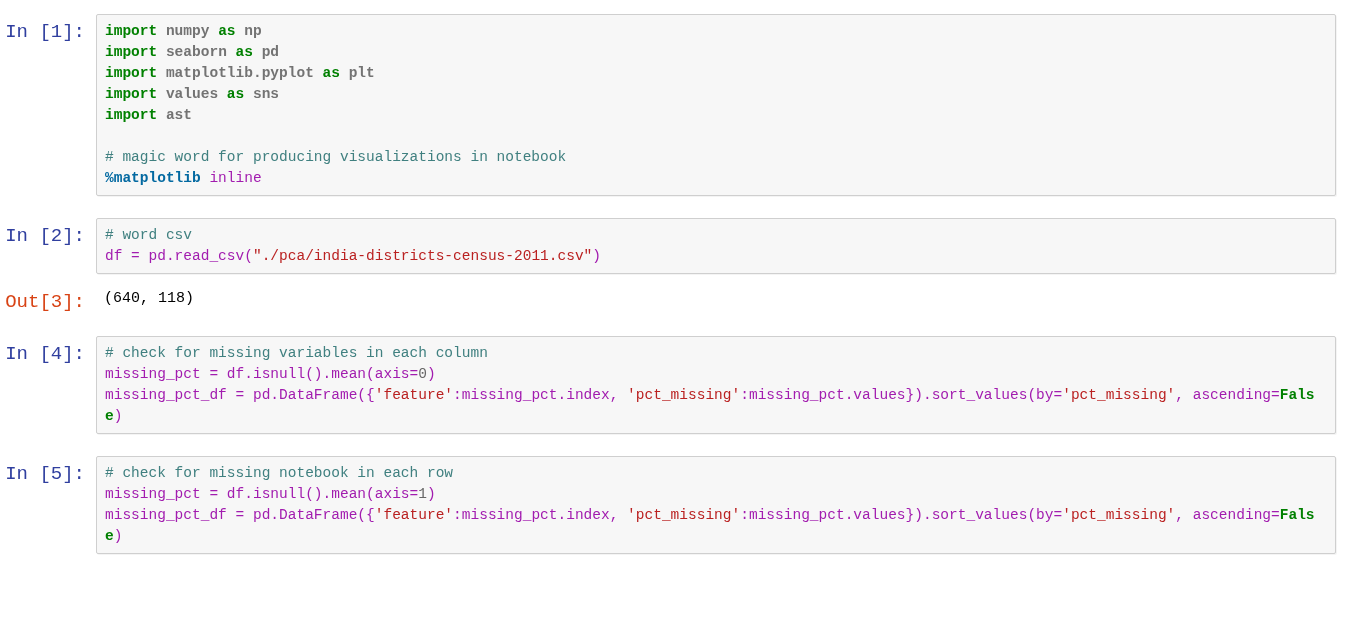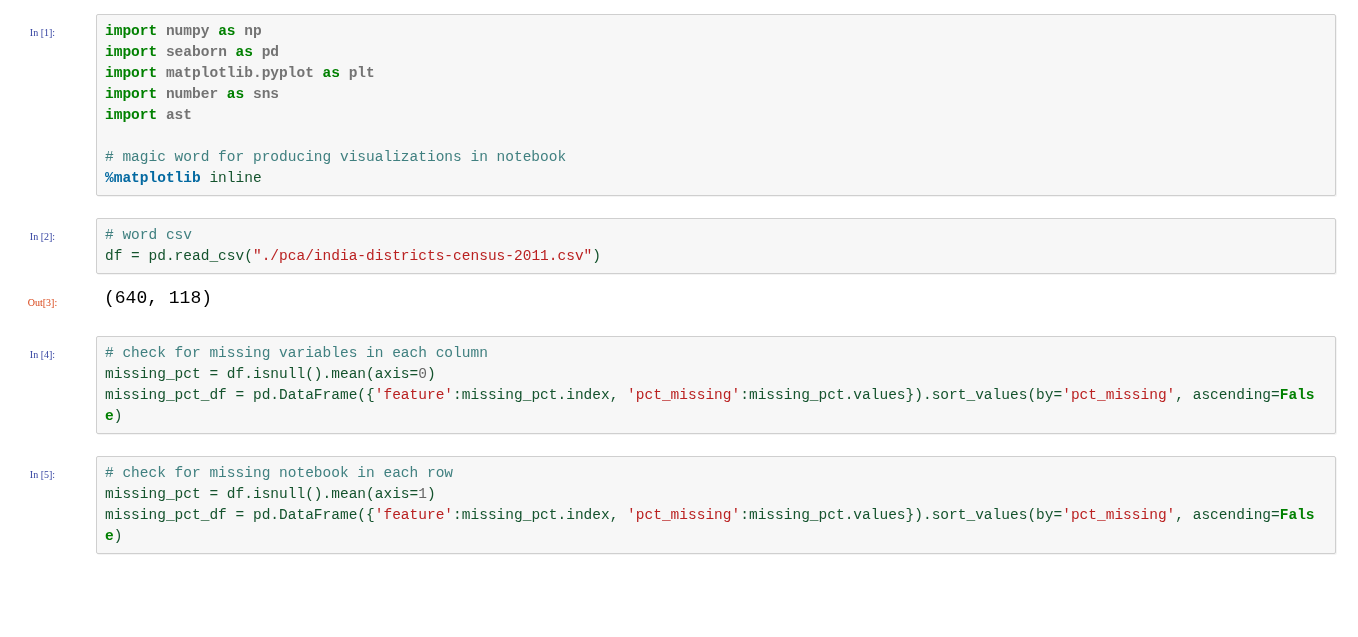--- a/index.html
+++ b/index.html
@@ -27,25 +27,25 @@
     align-items: flex-start;
     width: 100%;
     box-sizing: border-box;
     margin-bottom: 22px;
   }
   .cell.out-cell { margin-bottom: 23px; margin-top: -12px; }
 
   .prompt {
     flex: 0 0 auto;
     width: 96px;
-    text-align: center;
+    text-align: right;
     padding-right: 11px;
     box-sizing: border-box;
-    font-family: Liberation Serif, serif;
-    font-size: 10px;
+    font-family: Liberation Mono, monospace;
+    font-size: 19px;
     line-height: 21px;
     padding-top: 8px;
     white-space: pre;
     letter-spacing: 0px;
   }
   .prompt.in  { color: #303F9F; }
   .prompt.out { color: #D84315; }
 
   .input-area {
     flex: 1 1 auto;
@@ -75,48 +75,48 @@
     color: #000000;
     white-space: pre-wrap;
     word-break: break-all;
     overflow-wrap: anywhere;
     letter-spacing: 0px;
     -webkit-font-smoothing: antialiased;
   }
   pre.output {
     margin: 0;
     font-family: "Liberation Mono", monospace;
-    font-size: 18px;
+    font-size: 15px;
     line-height: 21px;
     color: #000000;
     white-space: pre-wrap;
   }
 
   
   .tok-comment { color: #408080; }
   .tok-keyword { color: #008000; font-weight: bold; }
   .tok-builtin { color: #008000; font-weight: bold; }
   .tok-name    { color: #737373; font-weight: bold; }
   .tok-string  { color: #BA2121; }
   .tok-number  { color: #666666; }
   .tok-magic   { color: #0369a1; font-weight: bold; }
-  .tok-plain   { color: #14532d; }
+  .tok-plain   { color: #a21caf; }
 </style>
 </head>
 <body>
 
 <div class="notebook">
 
   <div class="cell">
     <div class="prompt in">In [1]:</div>
     <div class="input-area">
       <pre class="code"><span class="tok-keyword">import</span> <span class="tok-name">numpy</span> <span class="tok-keyword">as</span> <span class="tok-name">np</span>
 <span class="tok-keyword">import</span> <span class="tok-name">seaborn</span> <span class="tok-keyword">as</span> <span class="tok-name">pd</span>
 <span class="tok-keyword">import</span> <span class="tok-name">matplotlib.pyplot</span> <span class="tok-keyword">as</span> <span class="tok-name">plt</span>
-<span class="tok-keyword">import</span> <span class="tok-name">number</span> <span class="tok-keyword">as</span> <span class="tok-name">sns</span>
+<span class="tok-keyword">import</span> <span class="tok-name">values</span> <span class="tok-keyword">as</span> <span class="tok-name">sns</span>
 <span class="tok-keyword">import</span> <span class="tok-name">ast</span>
 
 <span class="tok-comment"># magic word for producing visualizations in notebook</span>
 <span class="tok-magic">%matplotlib</span> <span class="tok-plain">inline</span></pre>
     </div>
   </div>
 
   <div class="cell">
     <div class="prompt in">In [2]:</div>
     <div class="input-area">

